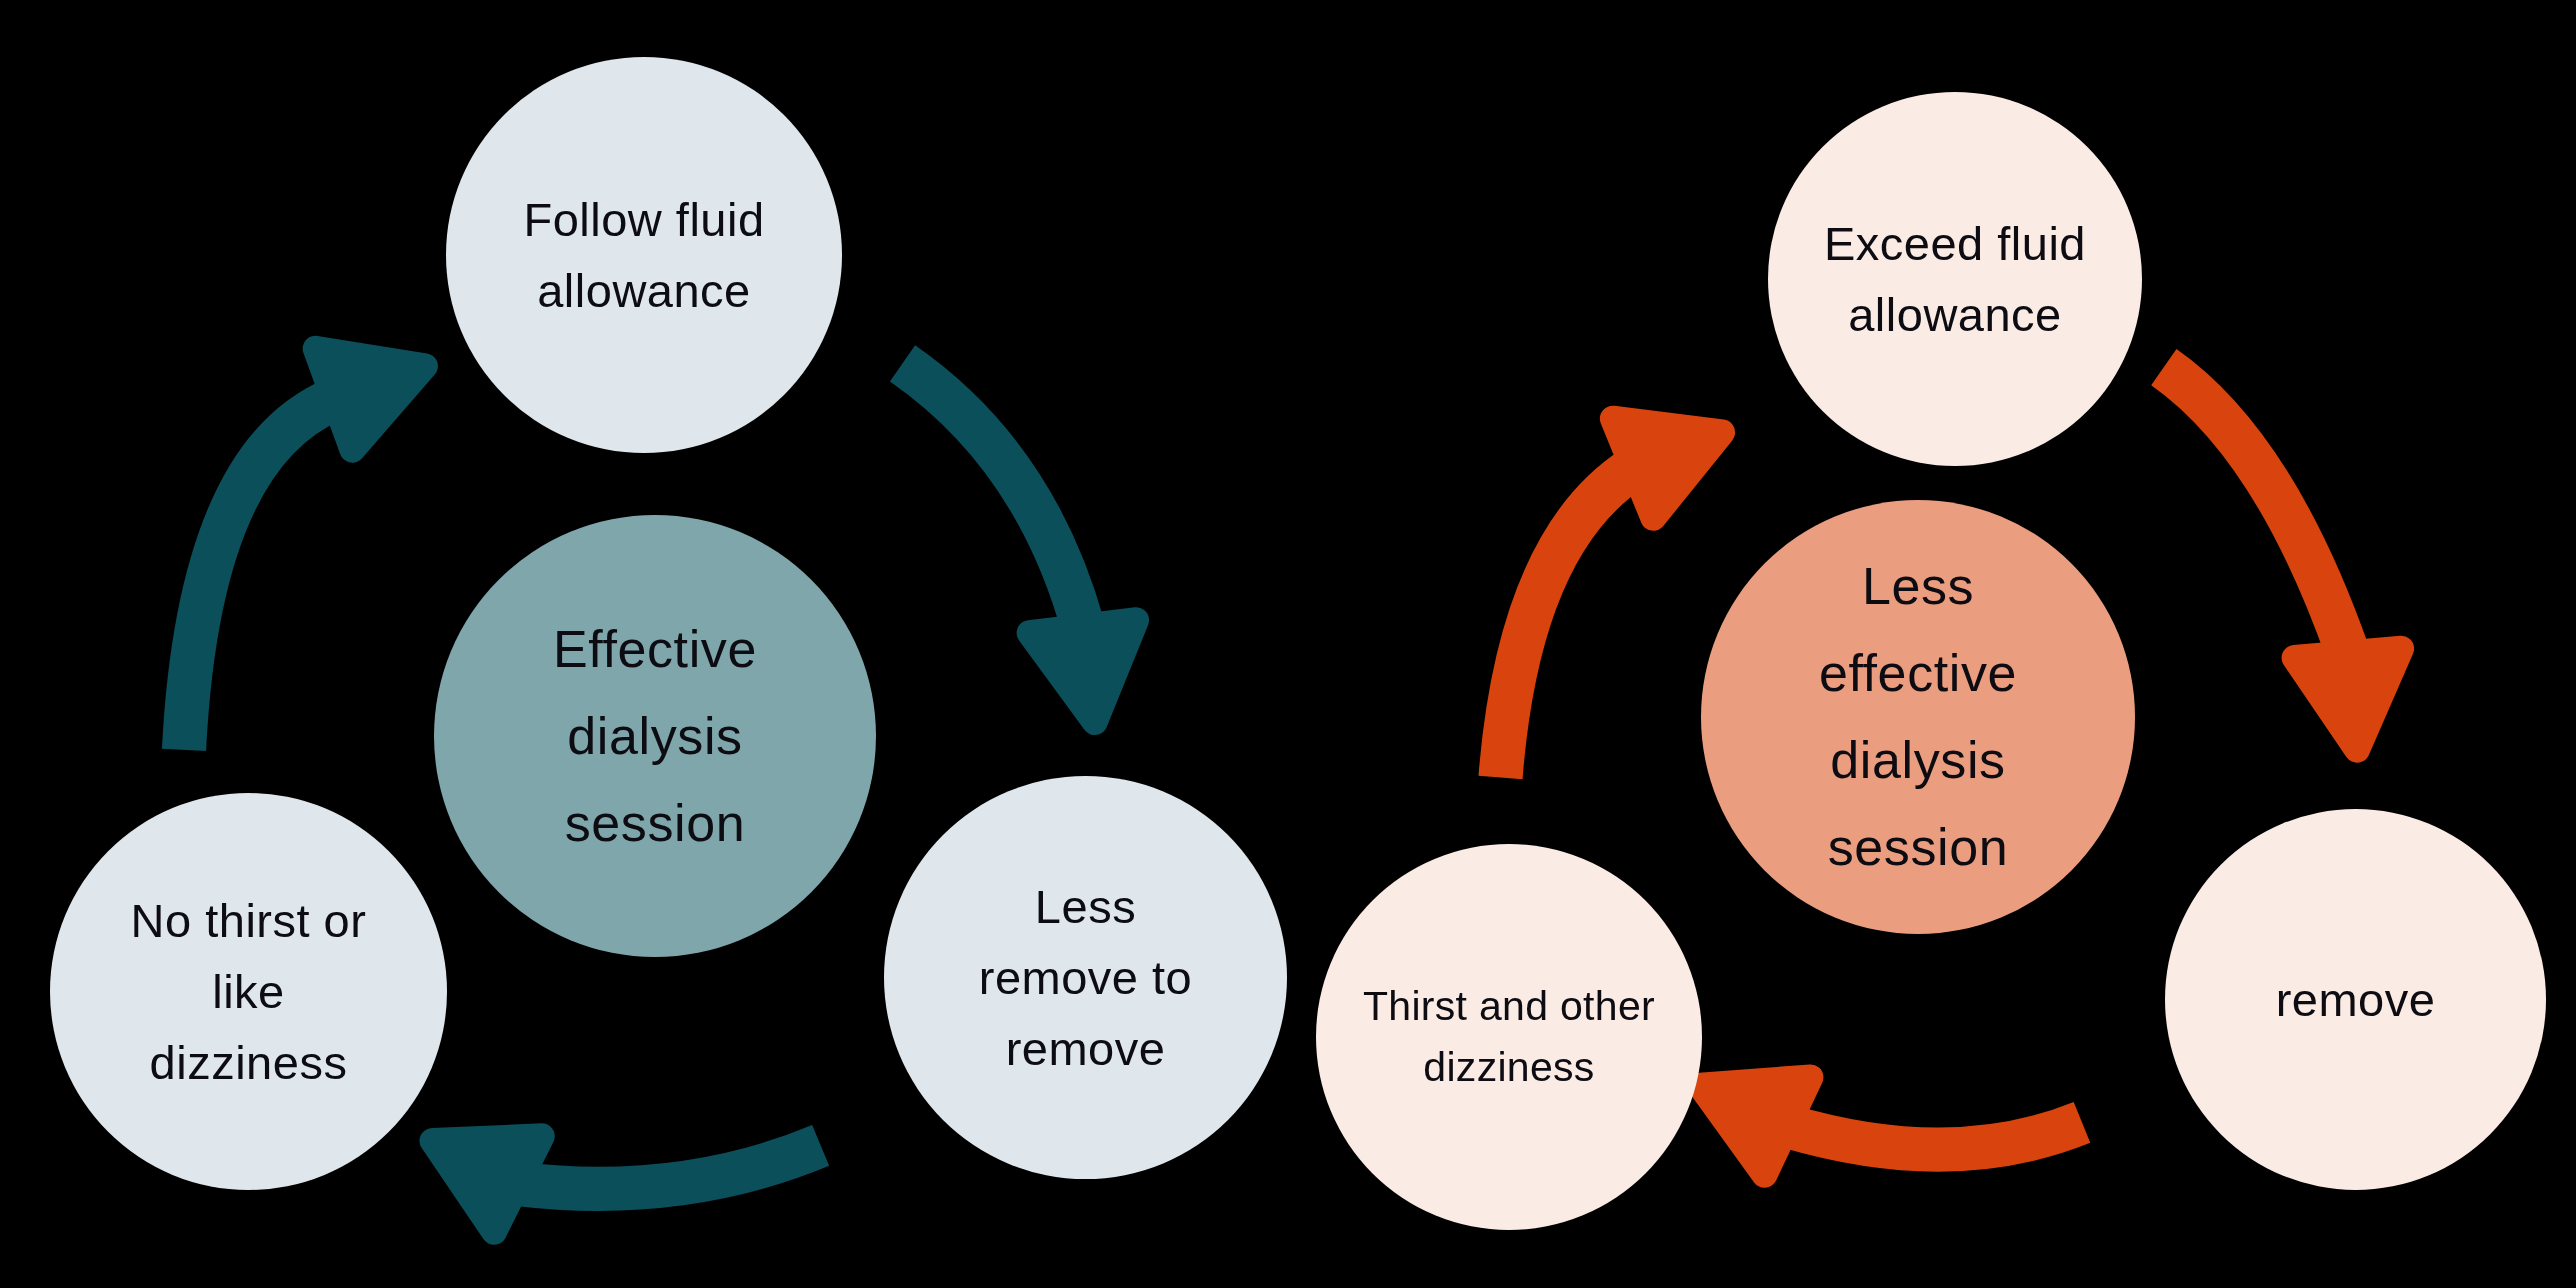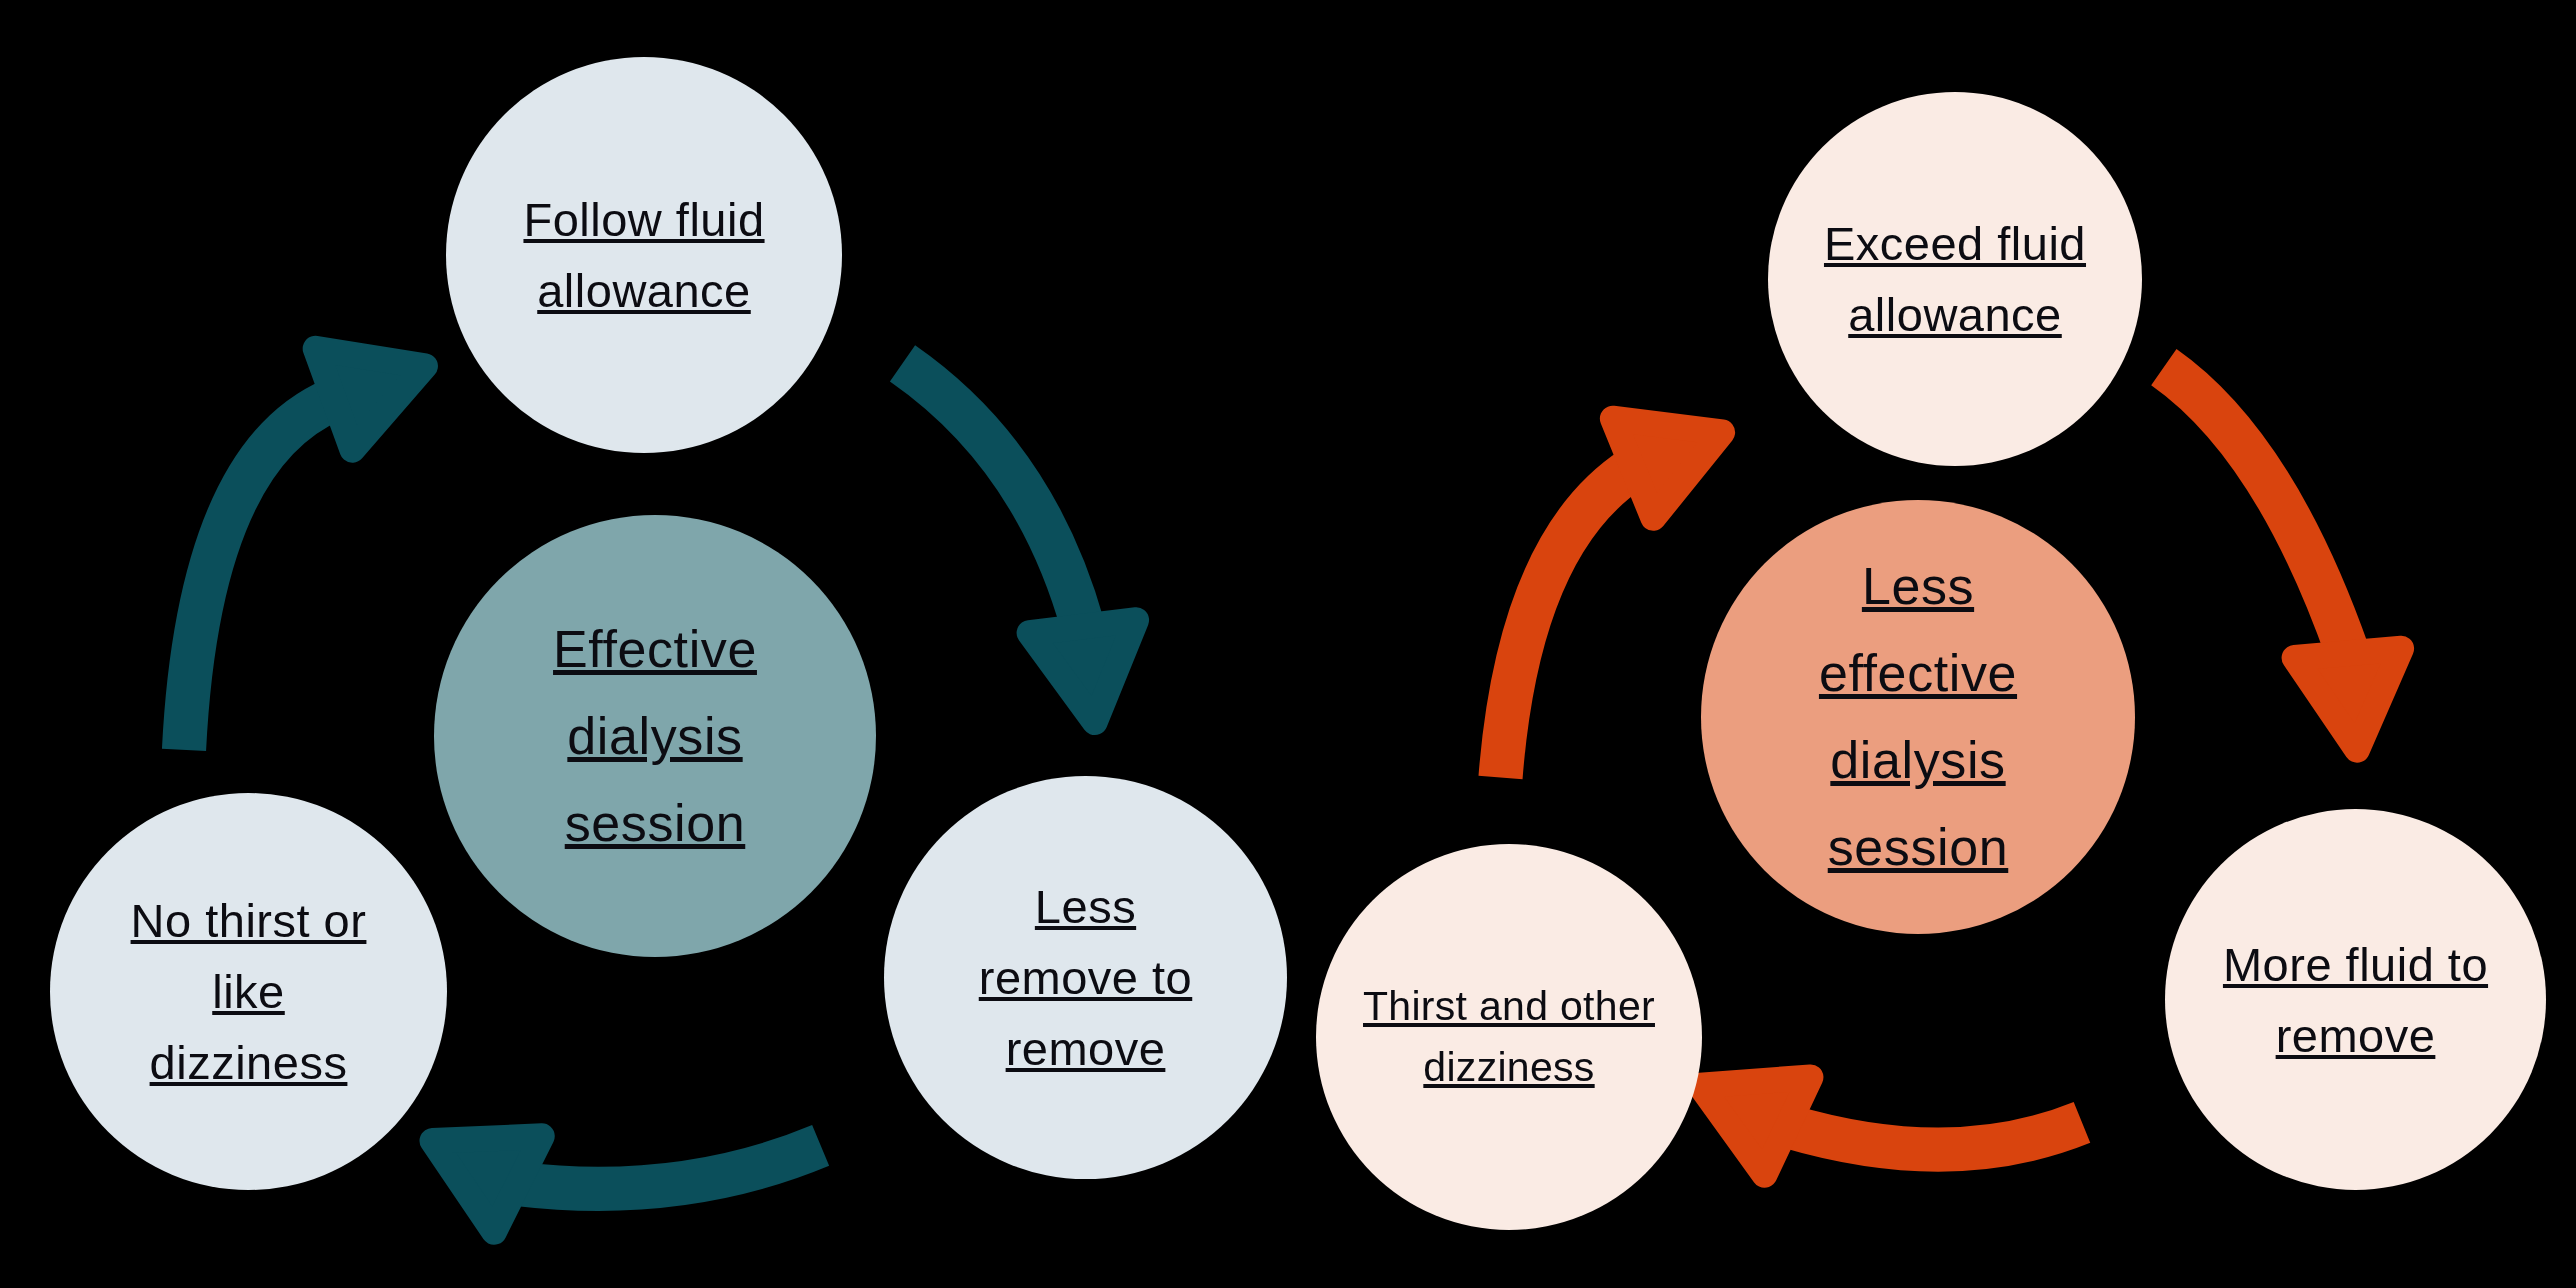--- a/index.html
+++ b/index.html
@@ -11,21 +11,21 @@
     overflow:hidden;
   }
   svg.arrows{position:absolute;left:0;top:0;width:2576px;height:1288px;}
   .band-teal{fill:none;stroke:var(--teal-arrow);stroke-width:48;}
   .head-teal{fill:var(--teal-arrow);stroke:var(--teal-arrow);stroke-width:28;stroke-linejoin:round;}
   .band-orange{fill:none;stroke:var(--orange-arrow);stroke-width:48;}
   .head-orange{fill:var(--orange-arrow);stroke:var(--orange-arrow);stroke-width:28;stroke-linejoin:round;}
   .node{
     position:absolute;border-radius:50%;
     display:flex;flex-direction:column;align-items:center;justify-content:center;
-    text-align:center;color:var(--text-color);text-decoration:underline;
+    text-align:center;color:var(--text-color);
   }
   .node .ln{display:block;white-space:nowrap;}
   .sat{font-size:47px;line-height:71px;letter-spacing:0.5px;}
   .sat-sm{font-size:41px;line-height:61px;letter-spacing:0.3px;}
   .ctr{font-size:52px;line-height:87px;letter-spacing:0.6px;}
   .teal-node{background:var(--teal-node);}
   .teal-center{background:var(--teal-center);}
   .peach-node{background:var(--orange-node);}
   .salmon-center{background:var(--orange-center);}
 </style>
@@ -87,18 +87,17 @@
     <span class="ln">dialysis</span>
     <span class="ln">session</span>
   </div>
 
   <div class="node peach-node sat-sm" style="left:1316px;top:844px;width:386px;height:386px;">
     <span class="ln">Thirst and other</span>
     <span class="ln">dizziness</span>
   </div>
 
   <div class="node peach-node sat" style="left:2165px;top:809px;width:381px;height:381px;">
-    <span class="ln">More fluid to</span>
     <span class="ln">remove</span>
   </div>
 
 </div>
 
 
 </body></html>

